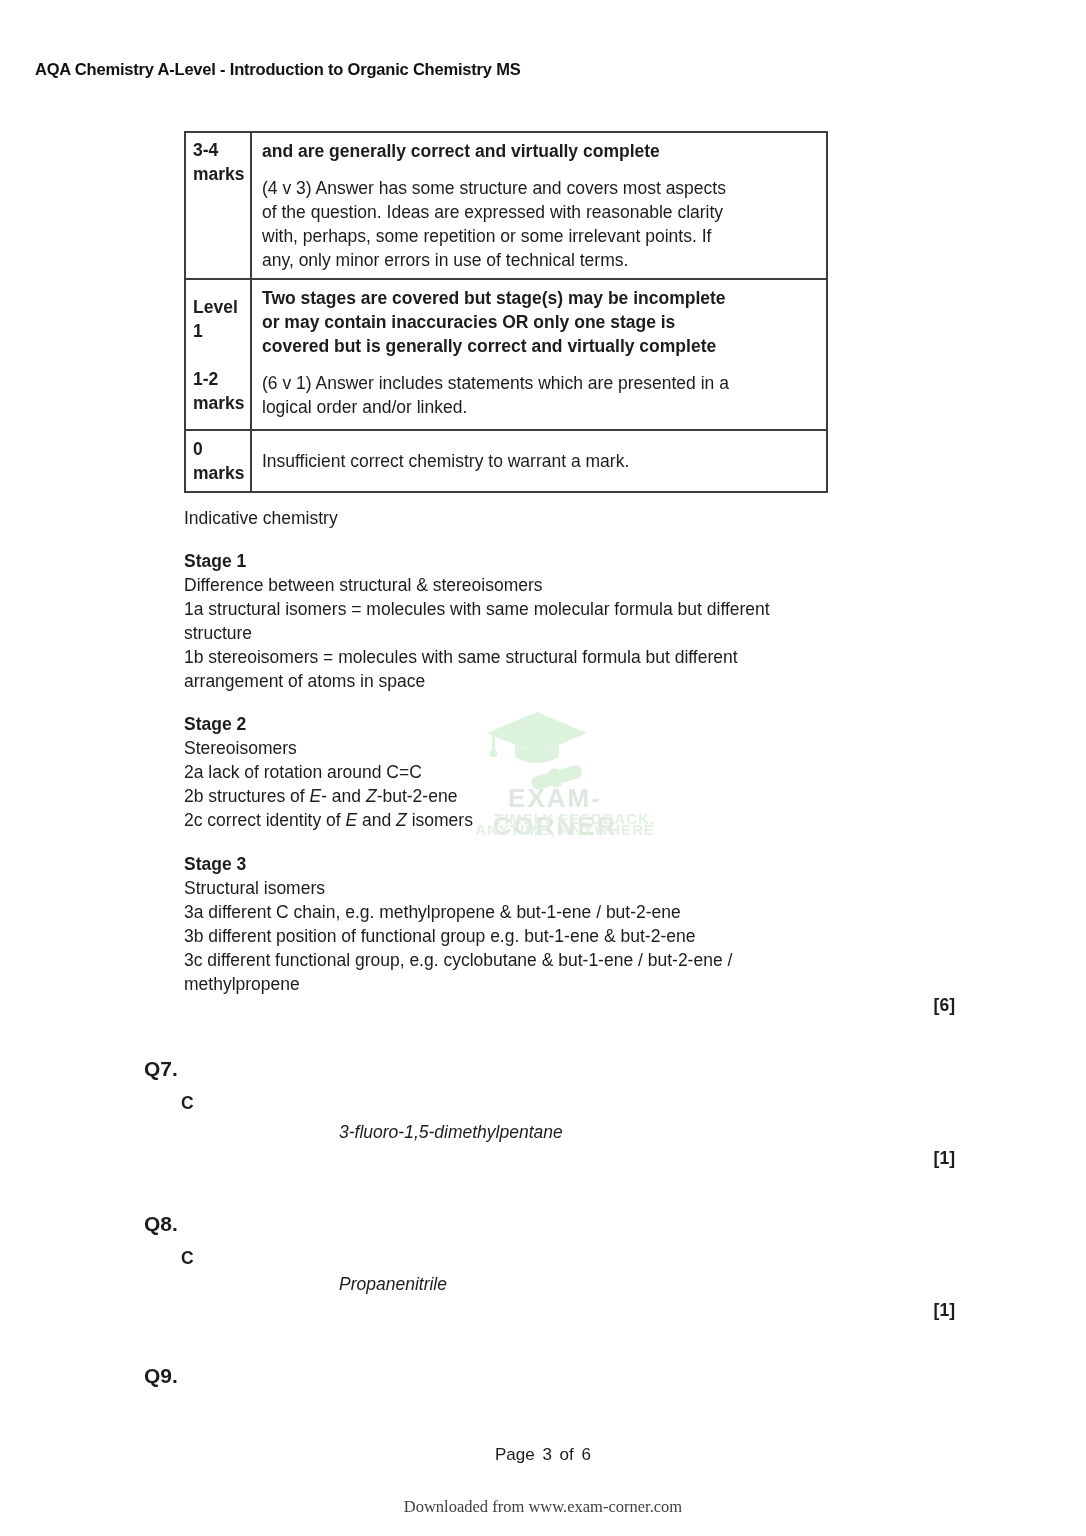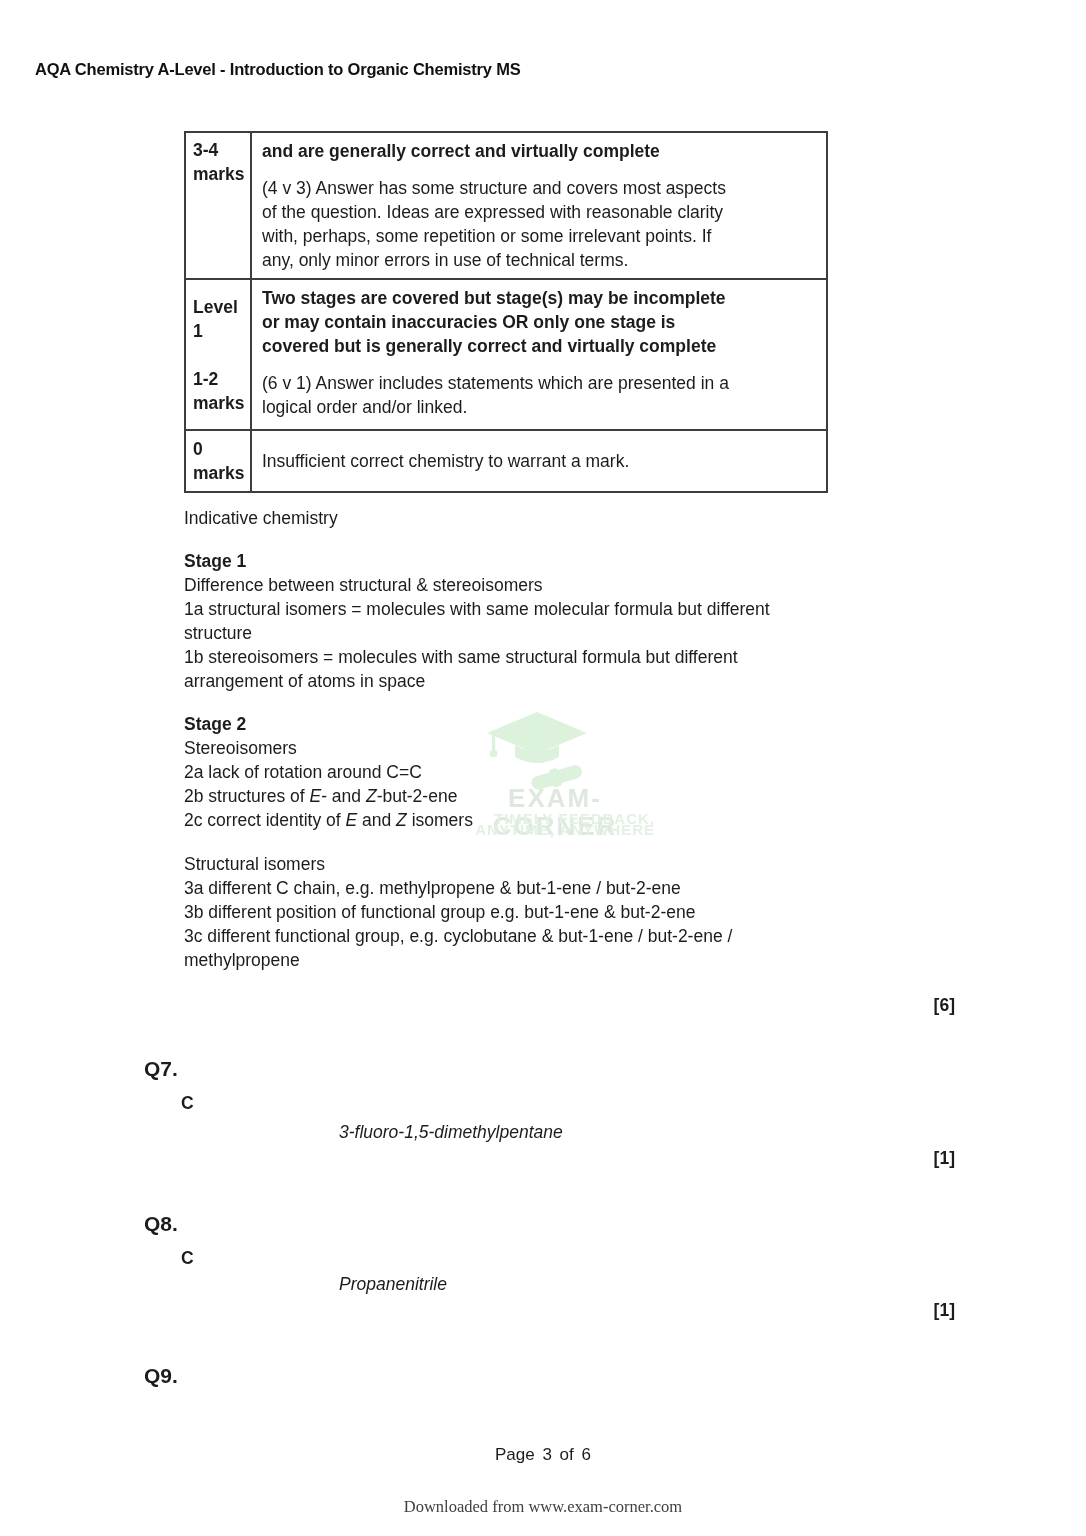--- a/index.html
+++ b/index.html
@@ -140,20 +140,21 @@
 
 <div class="abs block" style="top:712px;">
   <div class="stage-heading">Stage 2</div>
   <div class="stage-line">Stereoisomers</div>
   <div class="stage-line">2a lack of rotation around C=C</div>
   <div class="stage-line"><span>2b structures of </span><em>E</em><span>- and </span><em>Z</em><span>-but-2-ene</span></div>
   <div class="stage-line"><span>2c correct identity of </span><em>E</em><span> and </span><em>Z</em><span> isomers</span></div>
 </div>
 
 <div class="abs block" style="top:852px;">
+  <div class="stage-heading">Stage 3</div>
   <div class="pre">Structural isomers
 3a different C chain, e.g. methylpropene &amp; but-1-ene / but-2-ene
 3b different position of functional group e.g. but-1-ene &amp; but-2-ene
 3c different functional group, e.g. cyclobutane &amp; but-1-ene / but-2-ene /
 methylpropene</div>
 </div>
 
 <div class="abs marks-line" style="top:993px;">[6]</div>
 
 <div class="abs q-label" style="top:1056px;">Q7.</div>

